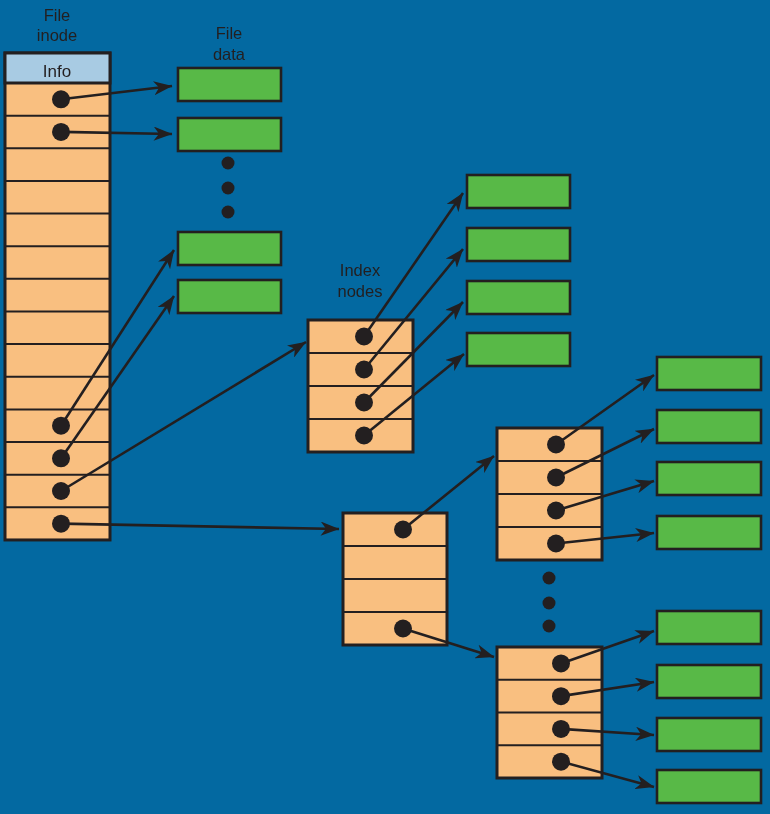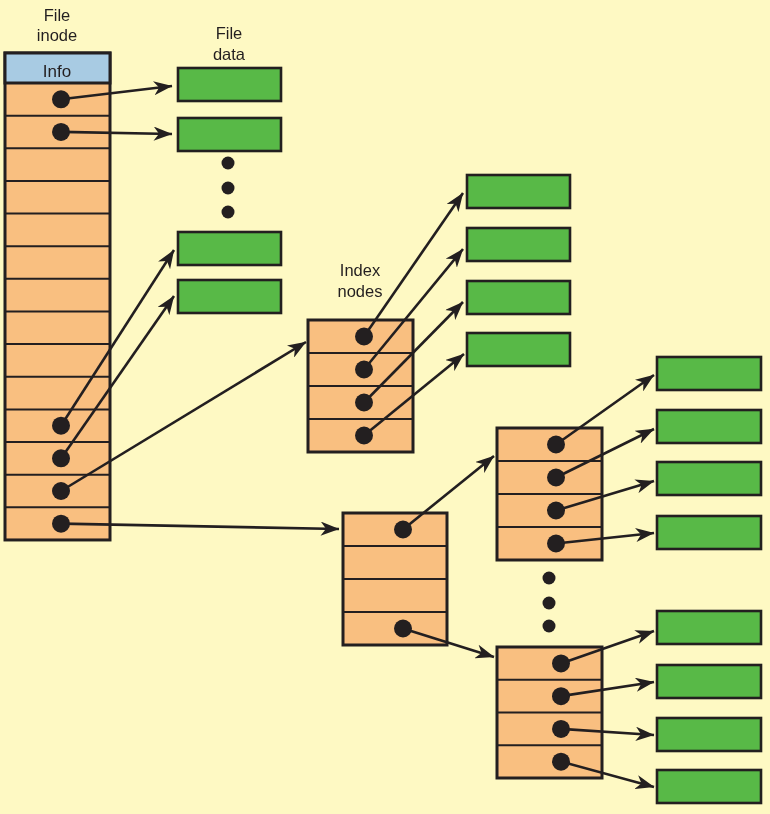--- a/index.html
+++ b/index.html
@@ -1,20 +1,20 @@
 <!DOCTYPE html>
 <html><head>
 <meta charset="utf-8">
 <style>
   html, body { margin: 0; padding: 0; background: #ffffff; }
   #stage {
     position: relative;
     width: 770px;
     height: 814px;
-    background: #fef9c3;
+    background: #0369a1;
     font-family: "Liberation Sans", sans-serif;
   }
   svg { display: block; }
   text.lbl {
     font-family: "Liberation Sans", sans-serif;
     font-size: 16.5px;
     fill: #231f20;
     text-anchor: middle;
   }
   text.info-lbl {

